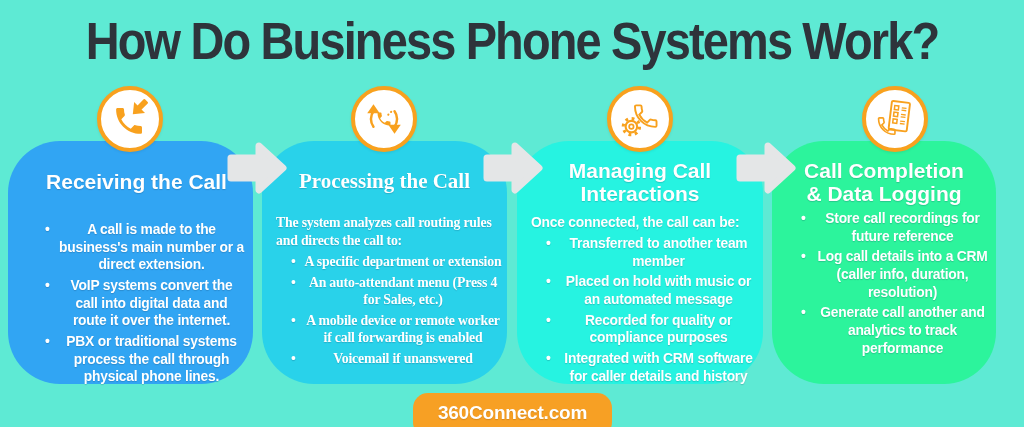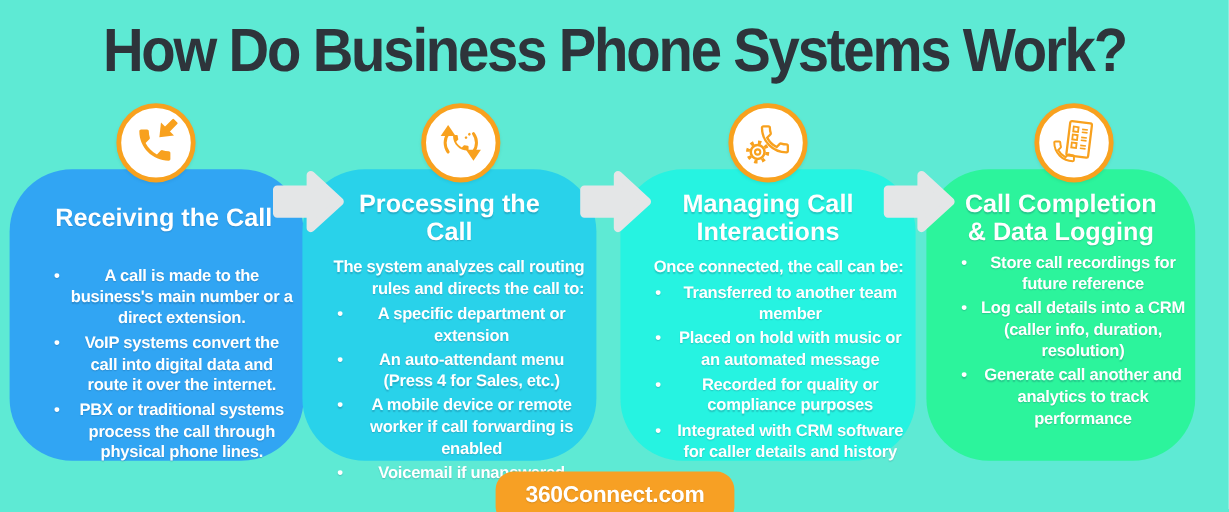--- a/index.html
+++ b/index.html
@@ -13,32 +13,32 @@
     letter-spacing:-2px; transform:scaleX(.92); transform-origin:center;
     white-space:nowrap;
   }
 
   .card {
     position:absolute; top:141px; height:243px; width:245px;
     border-radius:52px; z-index:1; color:#fff;
     text-shadow:0 1px 1px rgba(20,50,80,.22);
   }
   .card-1 { left:8px; }
-  .card-2 { left:252px; }
+  .card-2 { left:262px;font-family:Liberation Serif, serif; }
   .card-3 { left:517px; width:246px; }
   .card-4 { left:772px; width:224px; }
 
   .card h2 {
     height:50px; margin-top:16px; padding:0 26px;
     display:flex; align-items:center; justify-content:center;
     text-align:center; font-size:21px; line-height:1.1; font-weight:bold;
   }
   .intro {
     margin-top:7px; padding:0 10px 0 14px;
-    font-size:13.8px; font-weight:bold; line-height:1.3; letter-spacing:-.2px;text-align:right;
+    font-size:13.8px; font-weight:bold; line-height:1.3; letter-spacing:-.2px;
   }
   .card ul { list-style:none; margin-top:3px; padding:0 5px 0 28px;text-align:center; }
   .card-1 ul { margin-top:14px; padding:0 8px 0 24px; }
   .card li {
     position:relative; padding-left:14px; margin-bottom:3px;
     font-size:13.8px; font-weight:bold; line-height:1.28; letter-spacing:-.2px;
   }
   .card li::before { content:"\2022"; position:absolute; left:1px; top:0; }
 
   .icon-circle {

